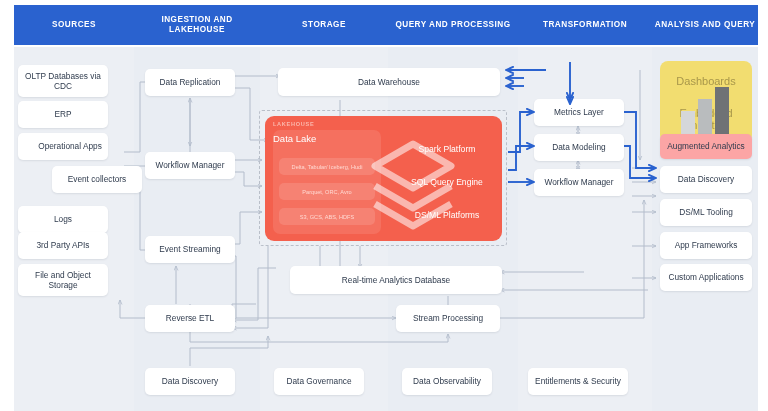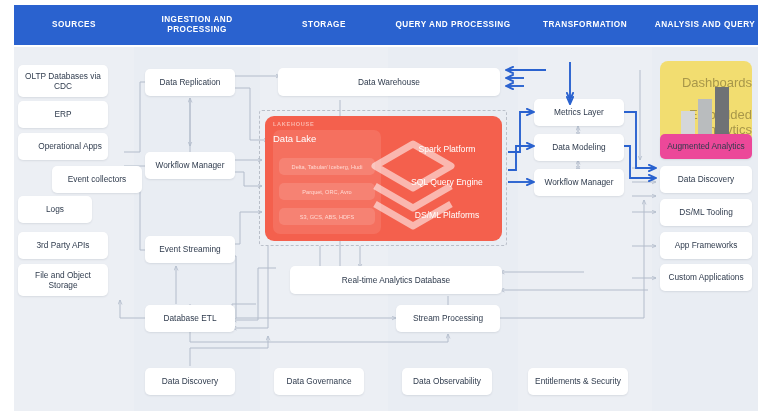--- a/index.html
+++ b/index.html
@@ -139,23 +139,23 @@
     left: 660px; top: 61px;
     width: 92px; height: 82px;
     background: #f2dd70;
     border-radius: 8px;
     z-index: 4;
     overflow: hidden;
   }
   .tile-word {
     position: absolute;
     width: 100%;
-    text-align: right;
+    text-align: center;
     color: #a8974a;
-    font-size: 13px;
+    font-size: 11px;
   }
   #tile-bars { position: absolute; left: 21px; top: 26px; }
 
   
   #wires {
     position: absolute; left: 0; top: 0;
     width: 768px; height: 411px;
     z-index: 1;
   }
   #wires-top {
@@ -262,39 +262,39 @@
       <path d="M508,170 L516,170 L516,146 L534,146"></path>
       <path d="M508,182 L512,182 L512,182 L534,182"></path>
 
       <path d="M624,112 L636,112 L636,168 L656,168"></path>
       <path d="M624,146 L630,146 L630,178 L656,178"></path>
     </g>
   </svg>
 
   <div id="header">
     <div class="hdr-cell" style="width:120px">SOURCES</div>
-    <div class="hdr-cell" style="width:126px">INGESTION AND PROCESSING</div>
+    <div class="hdr-cell" style="width:126px">INGESTION AND LAKEHOUSE</div>
     <div class="hdr-cell" style="width:128px">STORAGE</div>
     <div class="hdr-cell" style="width:130px">QUERY AND PROCESSING</div>
     <div class="hdr-cell" style="width:134px">TRANSFORMATION</div>
     <div class="hdr-cell" style="width:106px">ANALYSIS AND QUERY</div>
   </div>
 
   <div class="node" style="left:18px;top:65px;width:90px;height:32px;">OLTP Databases via CDC</div>
   <div class="node" style="left:18px;top:101px;width:90px;height:27px;">ERP</div>
   <div class="node" style="left:18px;top:133px;width:90px;height:27px;padding-left:18px;">Operational Apps</div>
   <div class="node" style="left:18px;top:166px;width:90px;height:27px;margin-left:34px;">Event collectors</div>
-  <div class="node" style="left:18px;top:196px;width:74px;height:27px;">Logs</div>
+  <div class="node" style="left:18px;top:206px;width:90px;height:27px;">Logs</div>
   <div class="node" style="left:18px;top:232px;width:90px;height:27px;">3rd Party APIs</div>
   <div class="node" style="left:18px;top:264px;width:90px;height:32px;">File and Object Storage</div>
 
   <div class="node" style="left:145px;top:69px;width:90px;height:27px;">Data Replication</div>
   <div class="node" style="left:145px;top:152px;width:90px;height:27px;">Workflow Manager</div>
   <div class="node" style="left:145px;top:236px;width:90px;height:27px;">Event Streaming</div>
-  <div class="node" style="left:145px;top:305px;width:90px;height:27px;">Database ETL</div>
+  <div class="node" style="left:145px;top:305px;width:90px;height:27px;">Reverse ETL</div>
 
   <div class="node" style="left:278px;top:68px;width:222px;height:28px;">Data Warehouse</div>
   <div class="node" style="left:290px;top:266px;width:212px;height:28px;">Real-time Analytics Database</div>
 
   <div id="lakehouse-frame"></div>
   <div id="lakehouse">
     <div id="lakehouse-label">LAKEHOUSE</div>
     <div id="datalake-panel"></div>
     <div id="datalake-title">Data Lake</div>
     <div class="dl-chip" style="top:42px;">Delta, Tabular/ Iceberg, Hudi</div>
@@ -322,21 +322,21 @@
 
   <div id="analytics-tile">
     <div class="tile-word" style="top:14px;">Dashboards</div>
     <div class="tile-word" style="top:46px;">Embedded Analytics</div>
     <svg id="tile-bars" width="52" height="50" viewBox="0 0 52 50">
       <rect x="0" y="24" width="14" height="26" fill="#d5d7d9"></rect>
       <rect x="17" y="12" width="14" height="38" fill="#b9bcbe"></rect>
       <rect x="34" y="0" width="14" height="50" fill="#6f7275"></rect>
     </svg>
   </div>
-  <div class="node" style="left:660px;top:134px;width:92px;height:25px;background:#ec4899;">Augmented Analytics</div>
+  <div class="node" style="left:660px;top:134px;width:92px;height:25px;background:#fca5a5;">Augmented Analytics</div>
   <div class="node" style="left:660px;top:166px;width:92px;height:27px;">Data Discovery</div>
   <div class="node" style="left:660px;top:232px;width:92px;height:27px;">App Frameworks</div>
   <div class="node" style="left:660px;top:199px;width:92px;height:27px;">DS/ML Tooling</div>
   <div class="node" style="left:660px;top:264px;width:92px;height:27px;">Custom Applications</div>
 
   <div class="node" style="left:145px;top:368px;width:90px;height:27px;">Data Discovery</div>
   <div class="node" style="left:274px;top:368px;width:90px;height:27px;">Data Governance</div>
   <div class="node" style="left:402px;top:368px;width:90px;height:27px;">Data Observability</div>
   <div class="node" style="left:528px;top:368px;width:100px;height:27px;">Entitlements &amp; Security</div>
 

